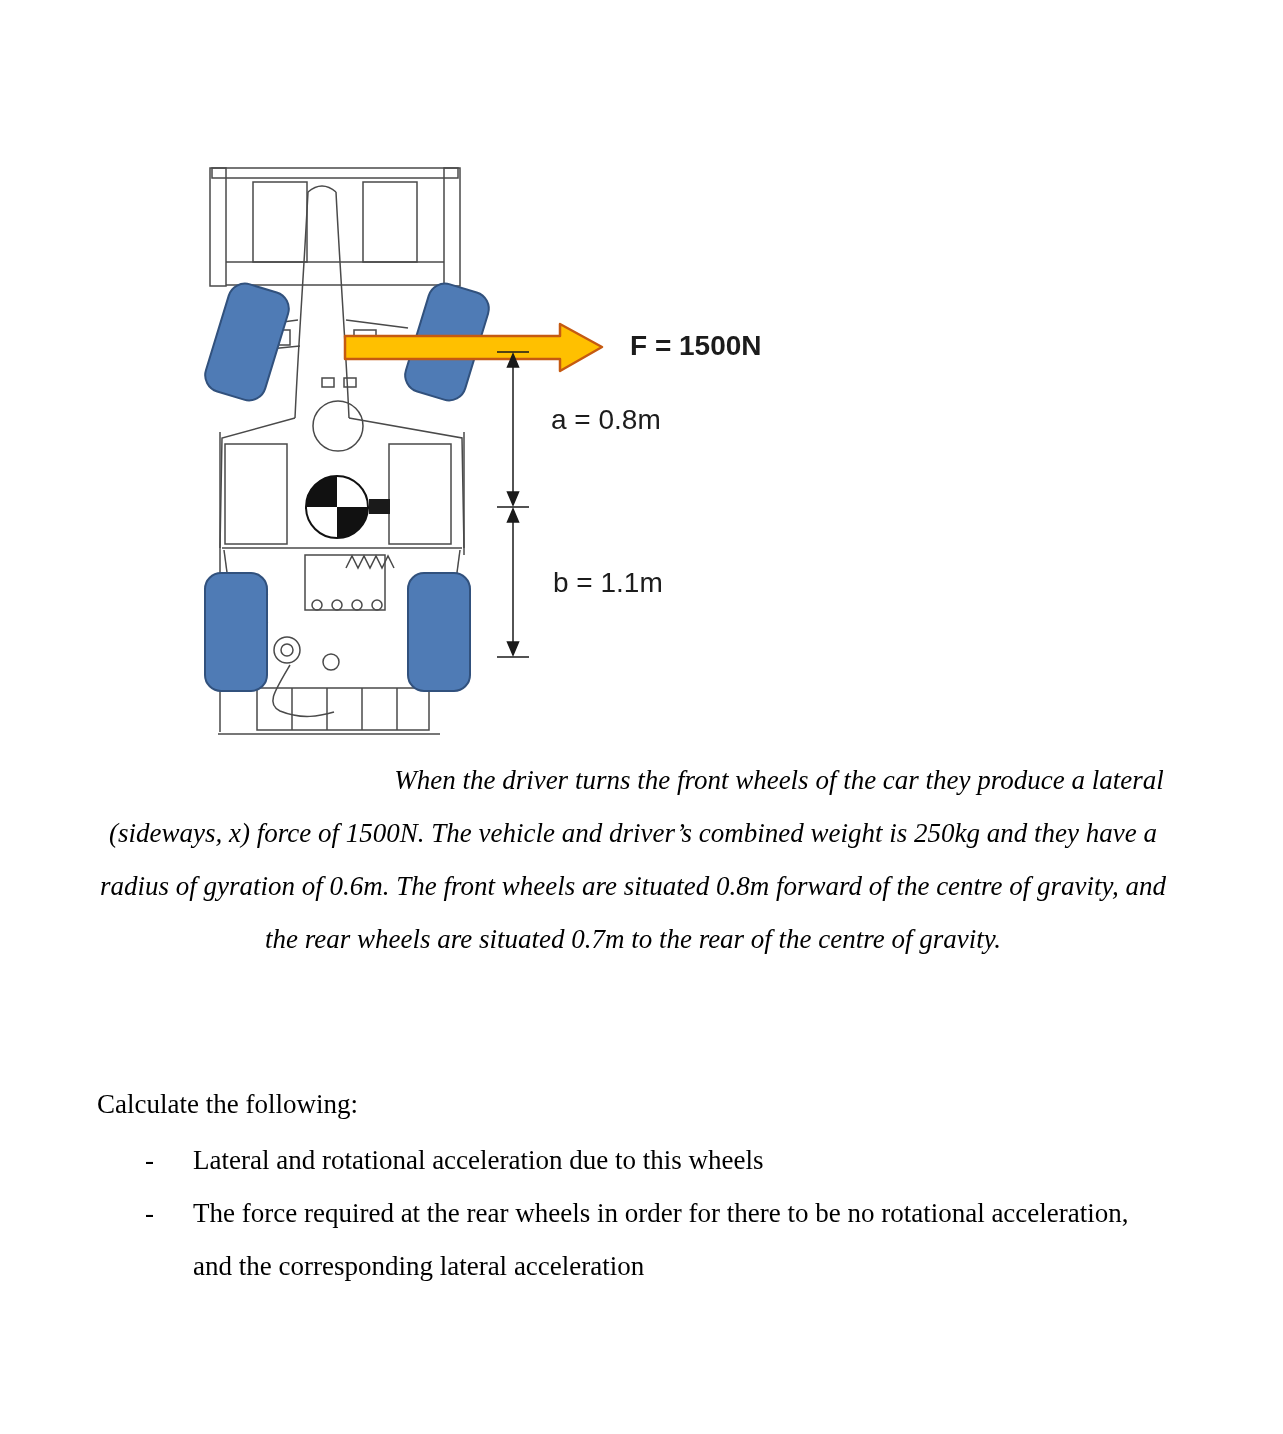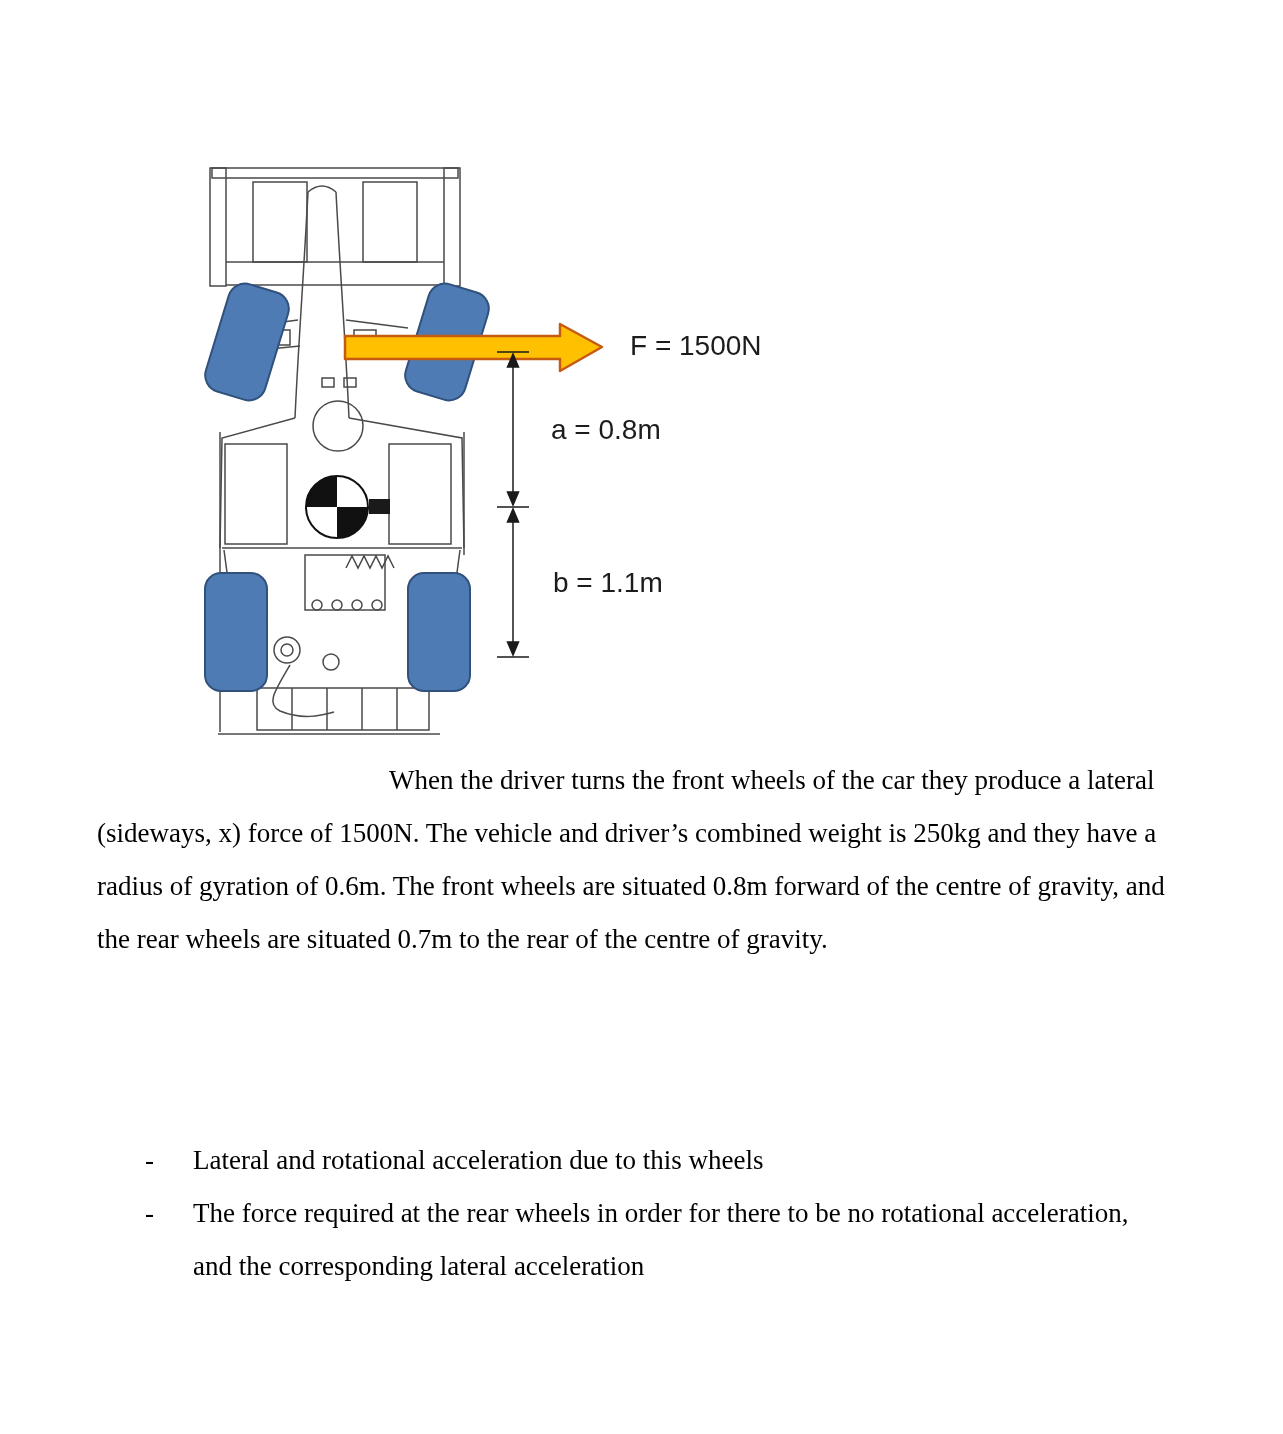--- a/index.html
+++ b/index.html
@@ -7,26 +7,26 @@
   .page {
     position:relative; width:1283px; height:1434px; background:#ffffff;
     font-family:"Liberation Serif", serif; color:#000; overflow:hidden;
   }
   .diagram { position:absolute; left:150px; top:150px; width:720px; height:625px; }
   .diagram svg { position:absolute; left:0; top:0; }
   .dlabel {
     position:absolute; font-family:"Liberation Sans", sans-serif;
     font-size:28px; color:#1c1c1c; white-space:nowrap;
   }
-  .label-f { left:480px; top:180px; }
-  .label-a { left:401px; top:264px; }
+  .label-f { left:480px; top:180px;font-weight:bold; }
+  .label-a { left:401px; top:254px; }
   .label-b { left:403px; top:417px; }
   .paragraph {
     position:absolute; left:97px; top:754px; width:1072px;
-    font-size:27px; line-height:53px; text-indent:292px; text-align:left;
+    font-size:27px; line-height:53px; text-indent:292px; text-align:center;font-style:italic;
   }
   .calculate { position:absolute; left:97px; top:1086px; font-size:27px; line-height:36px; }
   .bullets { position:absolute; left:145px; top:1134px; list-style:none; }
   .bullets li { display:flex; font-size:27px; line-height:53px; }
   .bullets .marker { flex:0 0 48px; width:48px; }
   .bullets .btext { width:960px; }
 </style>
 </head>
 <body>
 
@@ -118,20 +118,21 @@
       </g>
     </svg>
 
     <span class="dlabel label-f">F = 1500N</span>
     <span class="dlabel label-a">a = 0.8m</span>
     <span class="dlabel label-b">b = 1.1m</span>
   </div>
 
   <p class="paragraph">When the driver turns the front wheels of the car they produce a lateral (sideways, x) force of 1500N.  The vehicle and driver’s combined weight is 250kg and they have a radius of gyration of 0.6m. The front wheels are situated 0.8m forward of the centre of gravity, and the rear wheels are situated 0.7m to the rear of the centre of gravity.</p>
 
+  <p class="calculate">Calculate the following:</p>
 
   <ul class="bullets">
     <li>
       <span class="marker">-</span>
       <span class="btext">Lateral and rotational acceleration due to this wheels</span>
     </li>
     <li>
       <span class="marker">-</span>
       <span class="btext">The force required at the rear wheels in order for there to be no rotational acceleration, and the corresponding lateral acceleration</span>
     </li>

